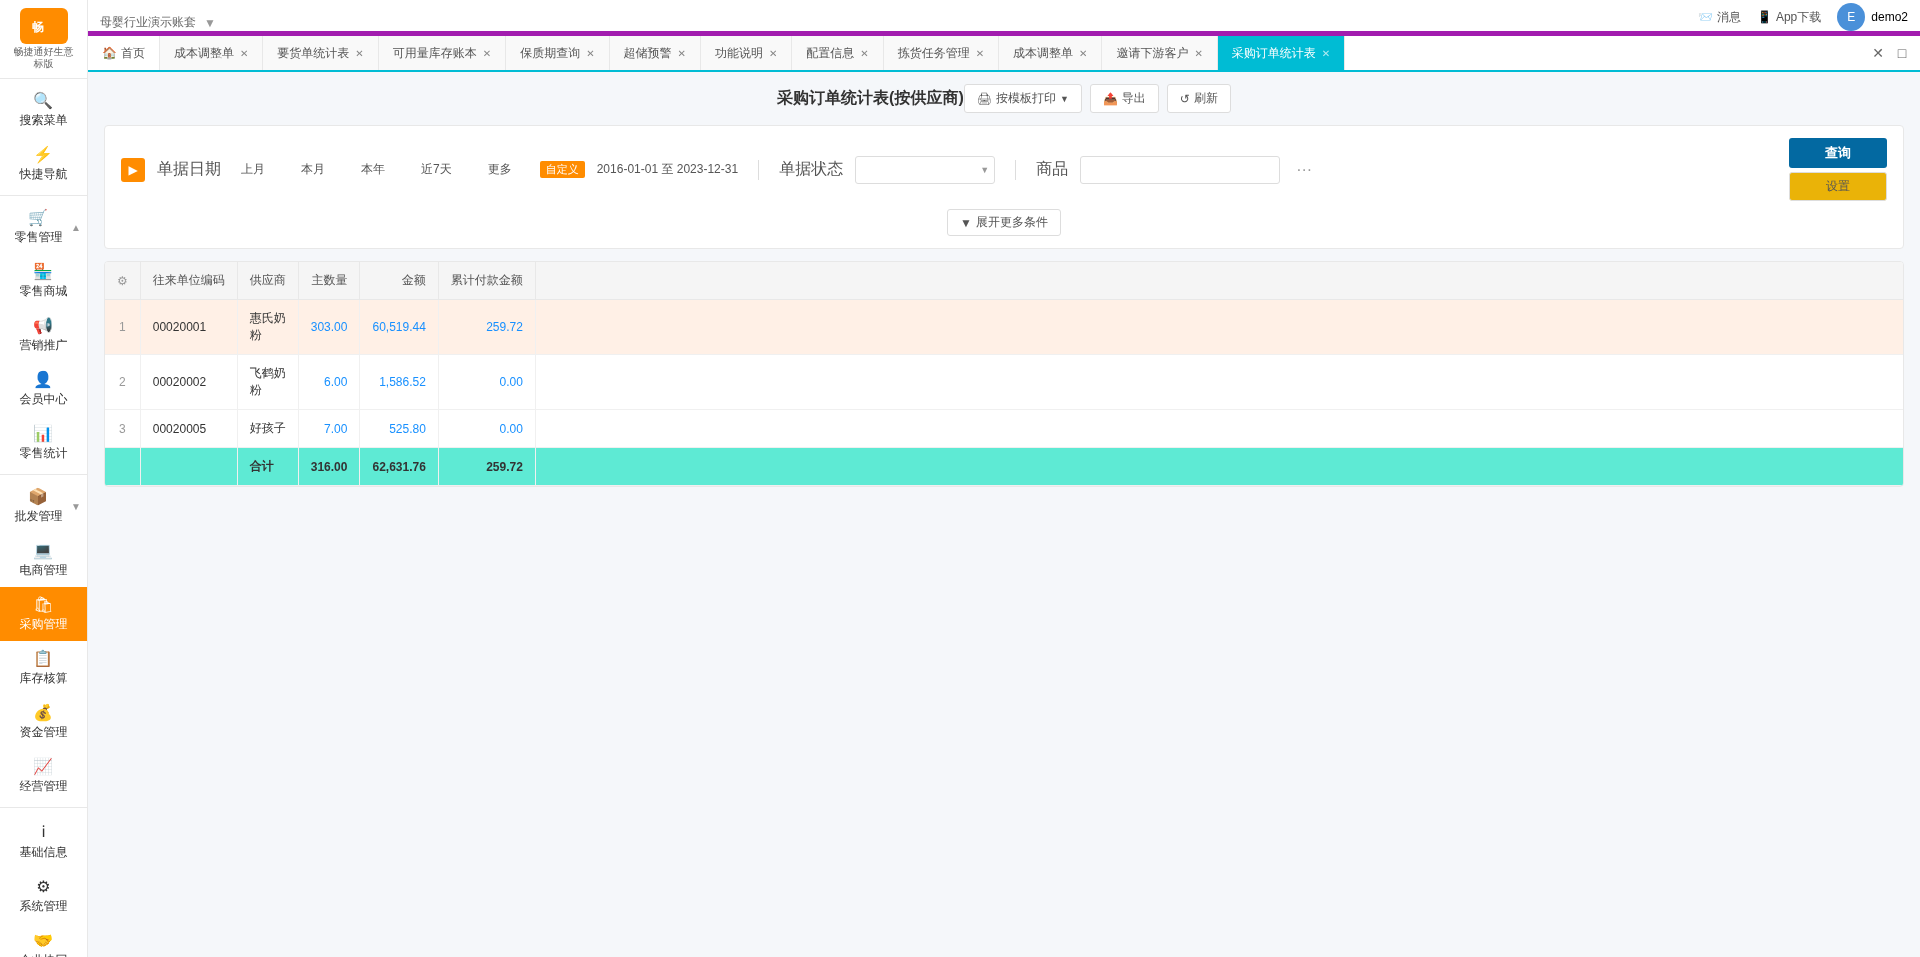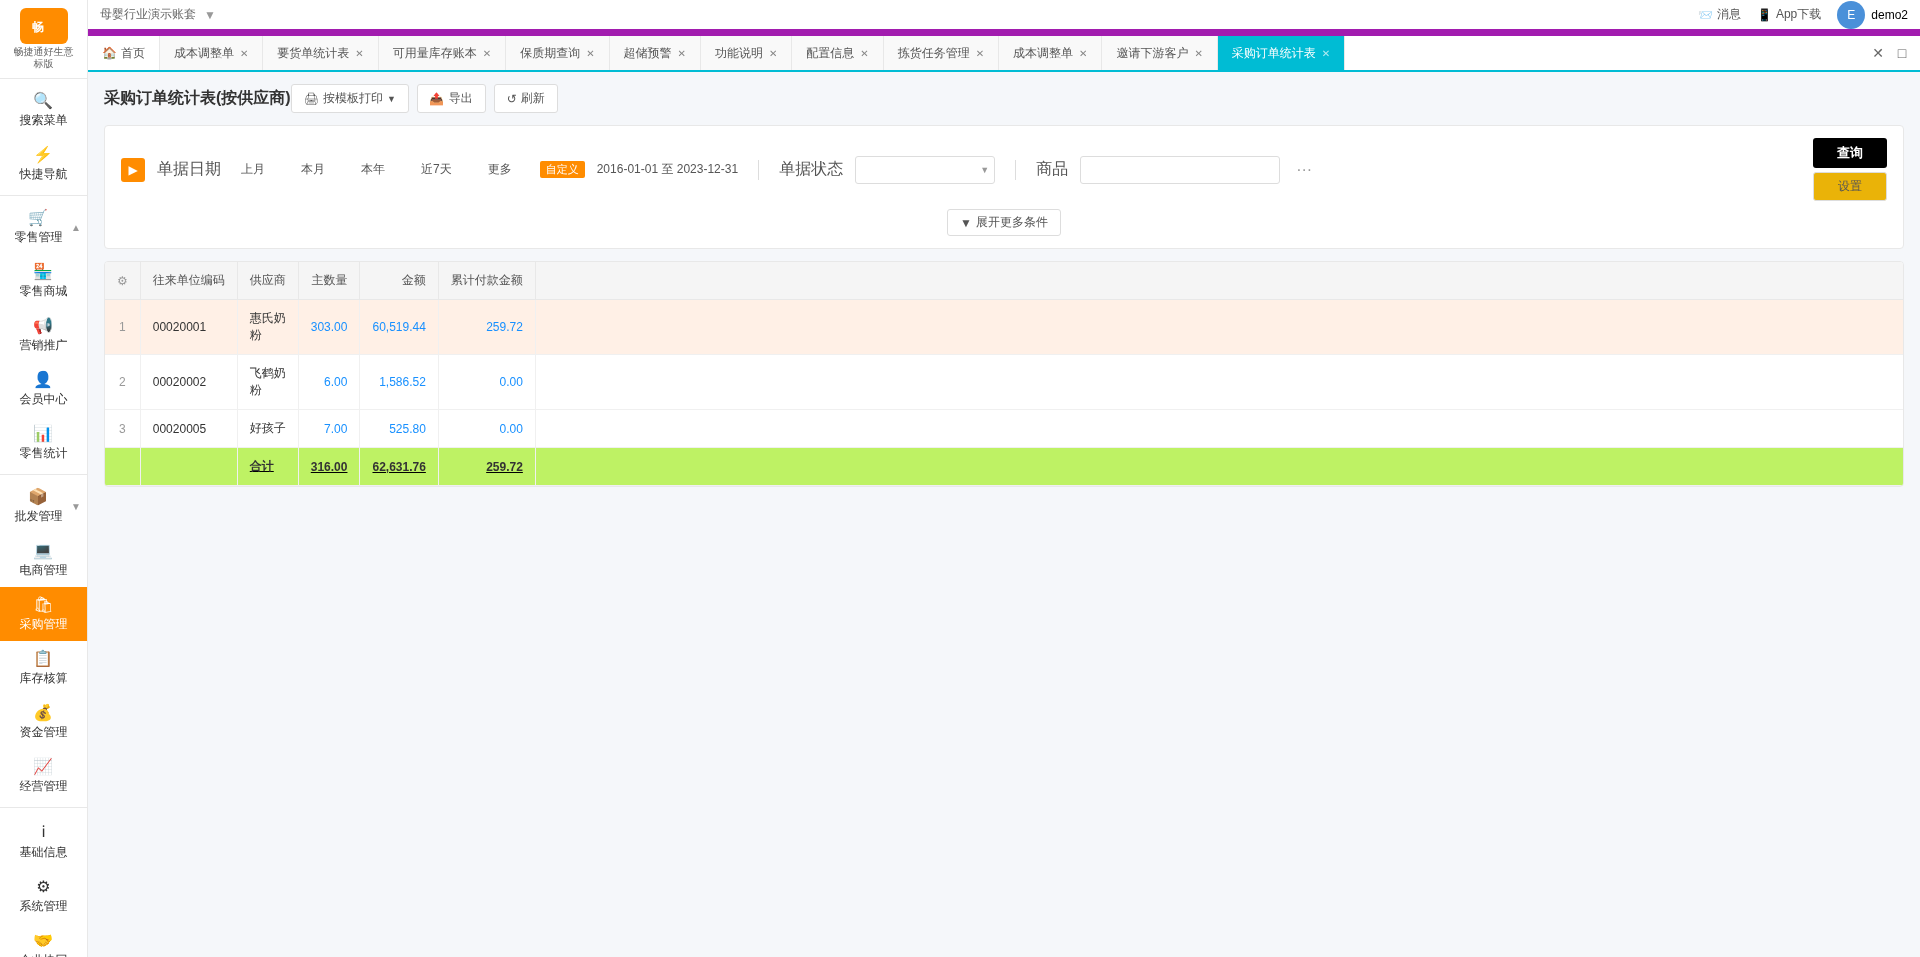--- a/index.html
+++ b/index.html
@@ -13,40 +13,40 @@
     .logo-text { font-size: 10px; color: #666; text-align: center; line-height: 1.2; }
     .sidebar-item { width: 100%; padding: 8px 4px; display: flex; flex-direction: column; align-items: center; cursor: pointer; color: #333; font-size: 12px; }
     .sidebar-item.active { background: #ff8c00; color: #fff; }
     .sidebar-item .item-icon { font-size: 16px; margin-bottom: 2px; }
     .sidebar-section { width: 100%; display: flex; flex-direction: column; align-items: center; border-bottom: 1px solid #e8e8e8; padding: 4px 0; }
 
     
     .main-content { flex: 1; display: flex; flex-direction: column; overflow: hidden; }
 
     
-    .topbar { height: 36px; background: #fff; display: flex; align-items: center; justify-content: space-between; padding: 0 12px; border-bottom: 7px solid #a21caf; }
+    .topbar { height: 36px; background: #fff; display: flex; align-items: flex-end; justify-content: space-between; padding: 0 12px; border-bottom: 5px solid #a21caf; }
     .topbar-left { display: flex; align-items: center; gap: 8px; }
     .breadcrumb-text { font-size: 12px; color: #666; }
     .breadcrumb-arrow { color: #999; }
     .topbar-right { display: flex; align-items: center; gap: 16px; }
     .topbar-icon-btn { display: flex; align-items: center; gap: 4px; color: #555; font-size: 12px; cursor: pointer; }
     .user-avatar { width: 28px; height: 28px; border-radius: 50%; background: #4a90d9; display: flex; align-items: center; justify-content: center; color: #fff; font-size: 12px; }
 
     
     .tab-bar { height: 36px; background: #fff; display: flex; align-items: stretch; border-bottom: 2px solid #00bcd4; overflow: hidden; }
     .tab-item { padding: 0 14px; display: flex; align-items: center; gap: 6px; cursor: pointer; font-size: 12px; color: #555; border-right: 1px solid #e8e8e8; white-space: nowrap; background: #f9f9f9; }
     .tab-item.active { background: #00bcd4; color: #fff; }
     .tab-item .close-btn { font-size: 10px; opacity: 0.7; }
     .tab-home { padding: 0 14px; display: flex; align-items: center; font-size: 12px; color: #555; cursor: pointer; border-right: 1px solid #e8e8e8; background: #fff; }
     .tab-controls { display: flex; align-items: center; padding: 0 8px; gap: 4px; margin-left: auto; }
     .tab-ctrl-btn { width: 20px; height: 20px; display: flex; align-items: center; justify-content: center; cursor: pointer; color: #666; font-size: 14px; }
 
     
     .page-content { flex: 1; padding: 12px 16px; overflow: auto; background: #f5f7fa; }
-    .page-header { display: flex; align-items: center; justify-content: flex-start; margin-bottom: 12px; }
+    .page-header { display: flex; align-items: center; justify-content: center; margin-bottom: 12px; }
     .page-title { font-size: 16px; font-weight: bold; color: #333; }
     .page-actions { display: flex; align-items: center; gap: 8px; }
     .btn-print { padding: 5px 12px; border: 1px solid #ddd; background: #fff; border-radius: 3px; cursor: pointer; display: flex; align-items: center; gap: 4px; font-size: 12px; color: #555; }
     .btn-export { padding: 5px 12px; border: 1px solid #ddd; background: #fff; border-radius: 3px; cursor: pointer; display: flex; align-items: center; gap: 4px; font-size: 12px; color: #555; }
     .btn-refresh { padding: 5px 12px; border: 1px solid #ddd; background: #fff; border-radius: 3px; cursor: pointer; display: flex; align-items: center; gap: 4px; font-size: 12px; color: #555; }
 
     
     .filter-area { background: #fff; border-radius: 4px; padding: 12px 16px; margin-bottom: 12px; border: 1px solid #e8e8e8; }
     .filter-row { display: flex; align-items: center; gap: 12px; flex-wrap: wrap; }
     .filter-toggle-btn { width: 24px; height: 24px; background: #ff8c00; border-radius: 3px; display: flex; align-items: center; justify-content: center; cursor: pointer; color: #fff; font-size: 12px; flex-shrink: 0; }
@@ -54,21 +54,21 @@
     .date-shortcuts { display: flex; align-items: center; gap: 20px; }
     .date-shortcut { padding: 2px 8px; border-radius: 2px; cursor: pointer; font-size: 12px; color: #555; }
     .date-custom-tag { background: #ff8c00; color: #fff; padding: 1px 6px; border-radius: 2px; font-size: 11px; cursor: pointer; }
     .date-range { font-size: 12px; color: #555; }
     .filter-select { border: 1px solid #ddd; border-radius: 3px; padding: 4px 24px 4px 8px; font-size: 12px; color: #555; background: #fff; min-width: 140px; appearance: none; -webkit-appearance: none; position: relative; cursor: pointer; height: 28px; }
     .select-wrapper { position: relative; display: inline-block; }
     .select-wrapper::after { content: '▼'; position: absolute; right: 6px; top: 50%; transform: translateY(-50%); font-size: 9px; color: #999; pointer-events: none; }
     .filter-input { border: 1px solid #ddd; border-radius: 3px; padding: 4px 8px; font-size: 12px; color: #555; height: 28px; min-width: 160px; }
     .filter-more-btn { padding: 4px 12px; border: 1px solid #ddd; background: #fff; border-radius: 3px; cursor: pointer; font-size: 12px; color: #555; display: flex; align-items: center; gap: 4px; }
     .filter-more-row { display: flex; justify-content: center; margin-top: 8px; }
-    .btn-query { background: #000000; color: #fff; border: none; padding: 6px 24px; border-radius: 3px; cursor: pointer; font-size: 13px; font-weight: bold; }
+    .btn-query { background: #0369a1; color: #fff; border: none; padding: 6px 36px; border-radius: 3px; cursor: pointer; font-size: 13px; font-weight: bold; }
     .btn-settings { background: #eab308; color: #555; border: 1px solid #ddd; padding: 5px 16px; border-radius: 3px; cursor: pointer; font-size: 12px; display: block; text-align: center; }
     .query-btns { display: flex; flex-direction: column; gap: 4px; margin-left: auto; }
     .filter-dots { font-size: 16px; color: #999; cursor: pointer; padding: 0 4px; }
 
     
     .table-container { background: #fff; border-radius: 4px; border: 1px solid #e8e8e8; overflow: hidden; }
     table { width: 100%; border-collapse: collapse; }
     thead tr { background: #f5f5f5; }
     th { padding: 10px 12px; font-size: 12px; color: #555; font-weight: normal; border-bottom: 1px solid #e8e8e8; border-right: 1px solid #e8e8e8; text-align: left; white-space: nowrap; }
     th:last-child { border-right: none; }
@@ -363,21 +363,21 @@
             <td class="row-num center-col">3</td>
             <td>00020005</td>
             <td>好孩子</td>
             <td class="num-col"><a class="link-text">7.00</a></td>
             <td class="num-col"><a class="link-text">525.80</a></td>
             <td class="num-col"><a class="link-text">0.00</a></td>
             <td></td>
           </tr>
         </tbody>
         <tfoot>
-          <tr class="footer-row" style="background:#bef264;text-decoration:underline;">
+          <tr class="footer-row" style="background:#5eead4;">
             <td></td>
             <td></td>
             <td>合计</td>
             <td class="num-col">316.00</td>
             <td class="num-col">62,631.76</td>
             <td class="num-col">259.72</td>
             <td></td>
           </tr>
         </tfoot>
       </table>

